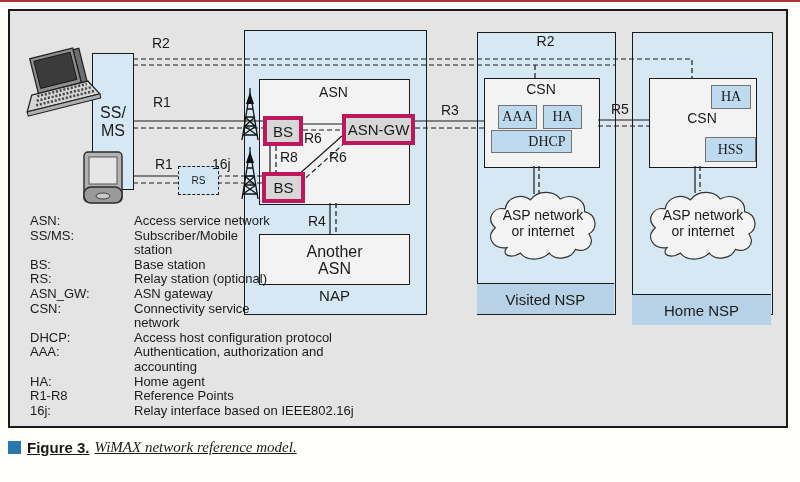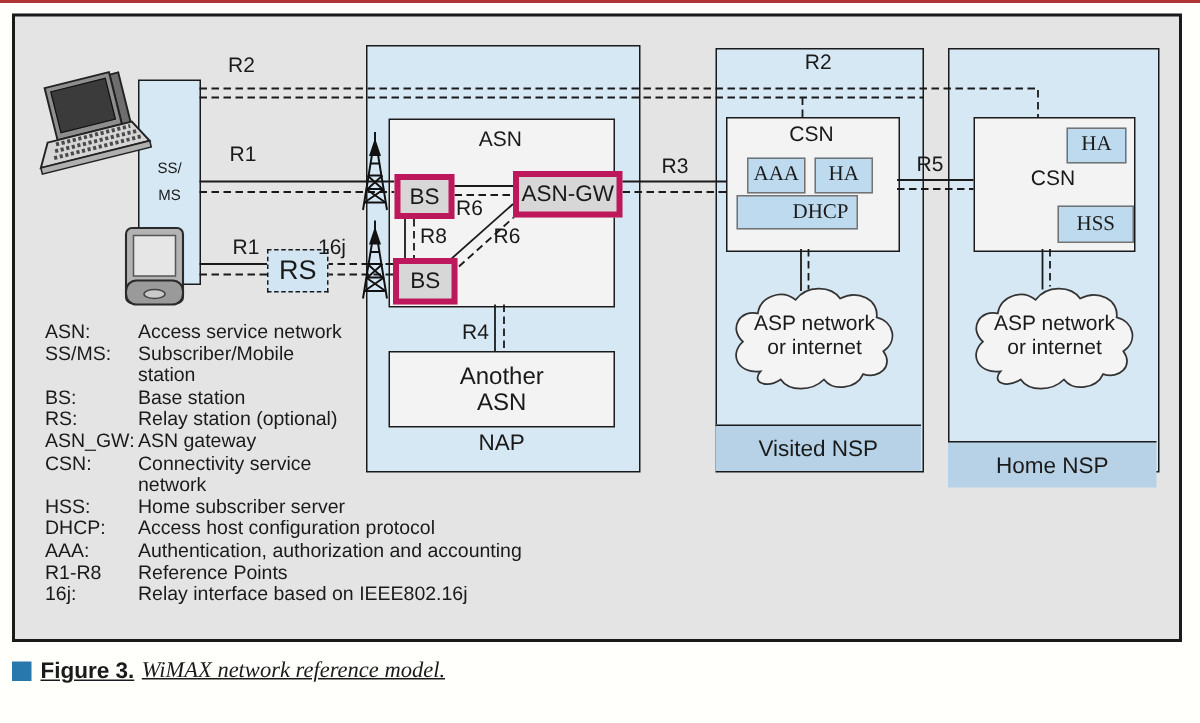--- a/index.html
+++ b/index.html
@@ -10,45 +10,45 @@
   .bluebox{background:#d7e8f5;border:1px solid #1a1a1a;}
   .whitebox{background:#f3f3f3;border:1px solid #1a1a1a;}
   .graychip{background:#d7d7d7;border:4px solid #be185d;display:flex;align-items:center;justify-content:center;font-size:15px;}
   .bluechip{background:#bedaee;border:1px solid #737373;display:flex;align-items:center;justify-content:center;font-size:14px;font-family:Liberation Serif, serif;}
   .footerband{background:#b7d2e6;border-top:1px solid #1a1a1a;display:flex;align-items:center;justify-content:center;font-size:15px;}
   .lbl{font-size:14px;line-height:15px;white-space:nowrap;z-index:3;}
   .ctr{text-align:center;}
   .cloudtxt{font-size:14px;line-height:16px;text-align:center;z-index:3;}
   svg.overlay{position:absolute;left:0;top:0;z-index:2;}
   .legend{font-size:13px;line-height:14.6px;z-index:3;}
-  .legendrow{display:flex;}
+  .legendrow{display:flex;gap:42px;}
   .legendterm{width:62px;flex:0 0 62px;}
   .legenddesc{white-space:pre-line;}
   .caption{display:flex;align-items:flex-start;font-size:15px;z-index:3;text-decoration:underline;}
   .capsq{width:13px;height:13px;margin:2px 6px 0 0;flex:0 0 13px;}
   .caplabel{font-weight:bold;margin-right:5px;}
   .captext{font-family:"Liberation Serif","DejaVu Serif",serif;font-style:italic;}
   .toprule{background:#b03434;}
 </style>
 </head>
 <body>
 
 <div id="canvas">
 
   <div class="abs toprule" style="left:0;top:0;width:800px;height:2px;"></div>
 
   <div class="abs panel" style="left:8px;top:9px;width:776px;height:415px;"></div>
 
   <div class="abs bluebox" style="left:92px;top:53px;width:40px;height:135px;display:flex;align-items:center;justify-content:center;">
-    <span class="ctr" style="font-size:10px;line-height:18px;white-space:pre-line;">SS/
+    <span class="ctr" style="font-size:16px;line-height:18px;white-space:pre-line;">SS/
 MS</span>
   </div>
 
   <div class="abs" style="left:178px;top:166px;width:39px;height:27px;background:#d2e5f3;border:1.5px dashed #1a1a1a;display:flex;align-items:center;justify-content:center;z-index:3;">
-    <span style="font-size:18px;">RS</span>
+    <span style="font-size:10px;">RS</span>
   </div>
 
   <div class="abs bluebox" style="left:244px;top:30px;width:181px;height:283px;"></div>
   <div class="abs lbl ctr" style="left:244px;top:288px;width:181px;font-size:15px;">NAP</div>
 
   <div class="abs whitebox" style="left:259px;top:79px;width:149px;height:124px;"></div>
   <div class="abs lbl ctr" style="left:259px;top:85px;width:149px;">ASN</div>
 
   <div class="abs whitebox" style="left:259px;top:234px;width:149px;height:49px;display:flex;align-items:center;justify-content:center;">
     <span class="ctr" style="font-size:16px;line-height:17px;white-space:pre-line;">Another
@@ -188,30 +188,30 @@
     <div class="legendrow">
         <span class="legendterm">ASN_GW:</span>
         <span class="legenddesc">ASN gateway</span>
       </div>
     <div class="legendrow">
         <span class="legendterm">CSN:</span>
         <span class="legenddesc">Connectivity service
 network</span>
       </div>
     <div class="legendrow">
-        <span class="legendterm">HSS:</span>
-        <span class="legenddesc">Home subscriber server</span>
-      </div>
-    <div class="legendrow">
         <span class="legendterm">DHCP:</span>
         <span class="legenddesc">Access host configuration protocol</span>
       </div>
     <div class="legendrow">
         <span class="legendterm">AAA:</span>
         <span class="legenddesc">Authentication, authorization and accounting</span>
+      </div>
+    <div class="legendrow">
+        <span class="legendterm">HA:</span>
+        <span class="legenddesc">Home agent</span>
       </div>
     <div class="legendrow">
         <span class="legendterm">R1-R8</span>
         <span class="legenddesc">Reference Points</span>
       </div>
     <div class="legendrow">
         <span class="legendterm">16j:</span>
         <span class="legenddesc">Relay interface based on IEEE802.16j</span>
       </div>
   </div>

